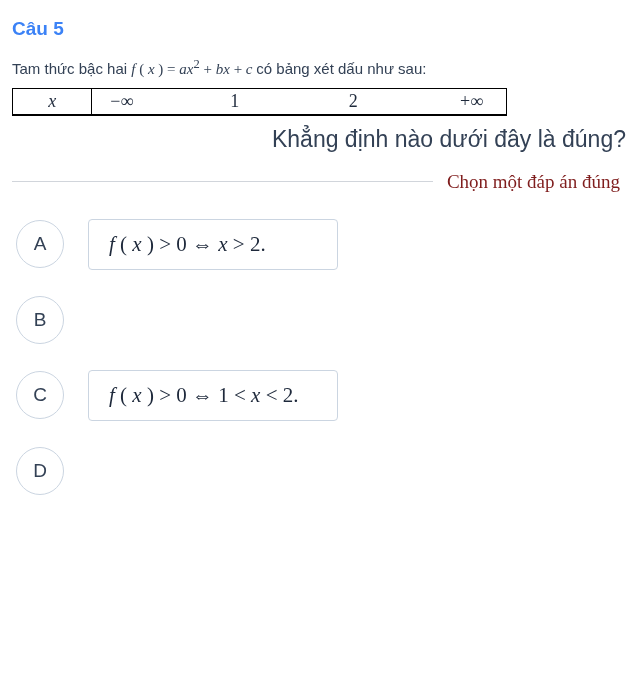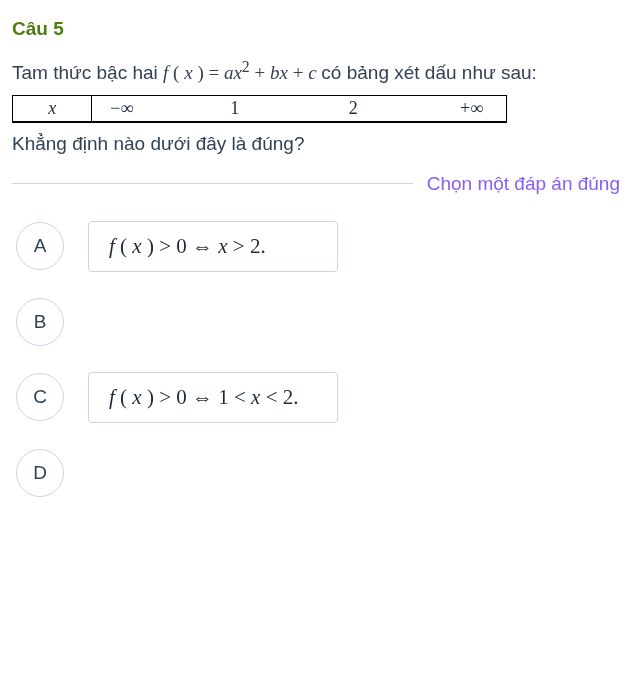--- a/index.html
+++ b/index.html
@@ -8,24 +8,24 @@
     background: #ffffff;
     width: 638px;
     height: 691px;
     color: #1e293b;
     padding: 18px 12px;
   }
   .question-title {
     font-weight: 700;
     font-size: 19px;
     margin-bottom: 14px;
-    color: #4d7c0f;
+    color: #3b82f6;
   }
   .question-text {
-    font-size: 19px;
+    font-size: 15px;
     color: #334155;
     line-height: 1.65;
     margin-bottom: 6px;
   }
   .math-ital { font-family: 'Times New Roman', serif; font-style: italic; }
   .math { font-family: 'Times New Roman', serif; }
   .sign-table {
     border: 1px solid #000;
     width: 495px;
     margin: 6px 0 10px 0;
@@ -36,38 +36,40 @@
   .sign-table td.hdr {
     border-right: 1px solid #000;
     text-align: center;
     padding: 2px 10px;
     width: 58px;
     font-style: italic;
   }
   .sign-table tr.first-row td { border-bottom: 1px solid #000; }
   .val-row td { text-align: center; padding: 2px 0; }
   .prompt2 {
-    font-size: 19px;
+    font-size: 23px;
     color: #334155;
     margin-bottom: 18px;
+    text-align: right;
   }
   .divider-wrap {
     display: flex;
     align-items: center;
     margin: 18px 0 26px 0;
   }
   .divider-line {
     flex: 1;
     border-top: 1px solid #d1d5db;
   }
   .divider-text {
-    color: #8b5cf6;
+    color: #7f1d1d;
     font-size: 19px;
     padding-left: 14px;
     padding-right: 6px;
+    font-family: Liberation Serif, serif;
   }
   .options { display: flex; flex-direction: column; gap: 26px; padding-left: 4px; }
   .option-row {
     display: flex;
     align-items: center;
     gap: 24px;
   }
   .circle {
     width: 48px; height: 48px;
     border: 1.5px solid #cbd5e1;

